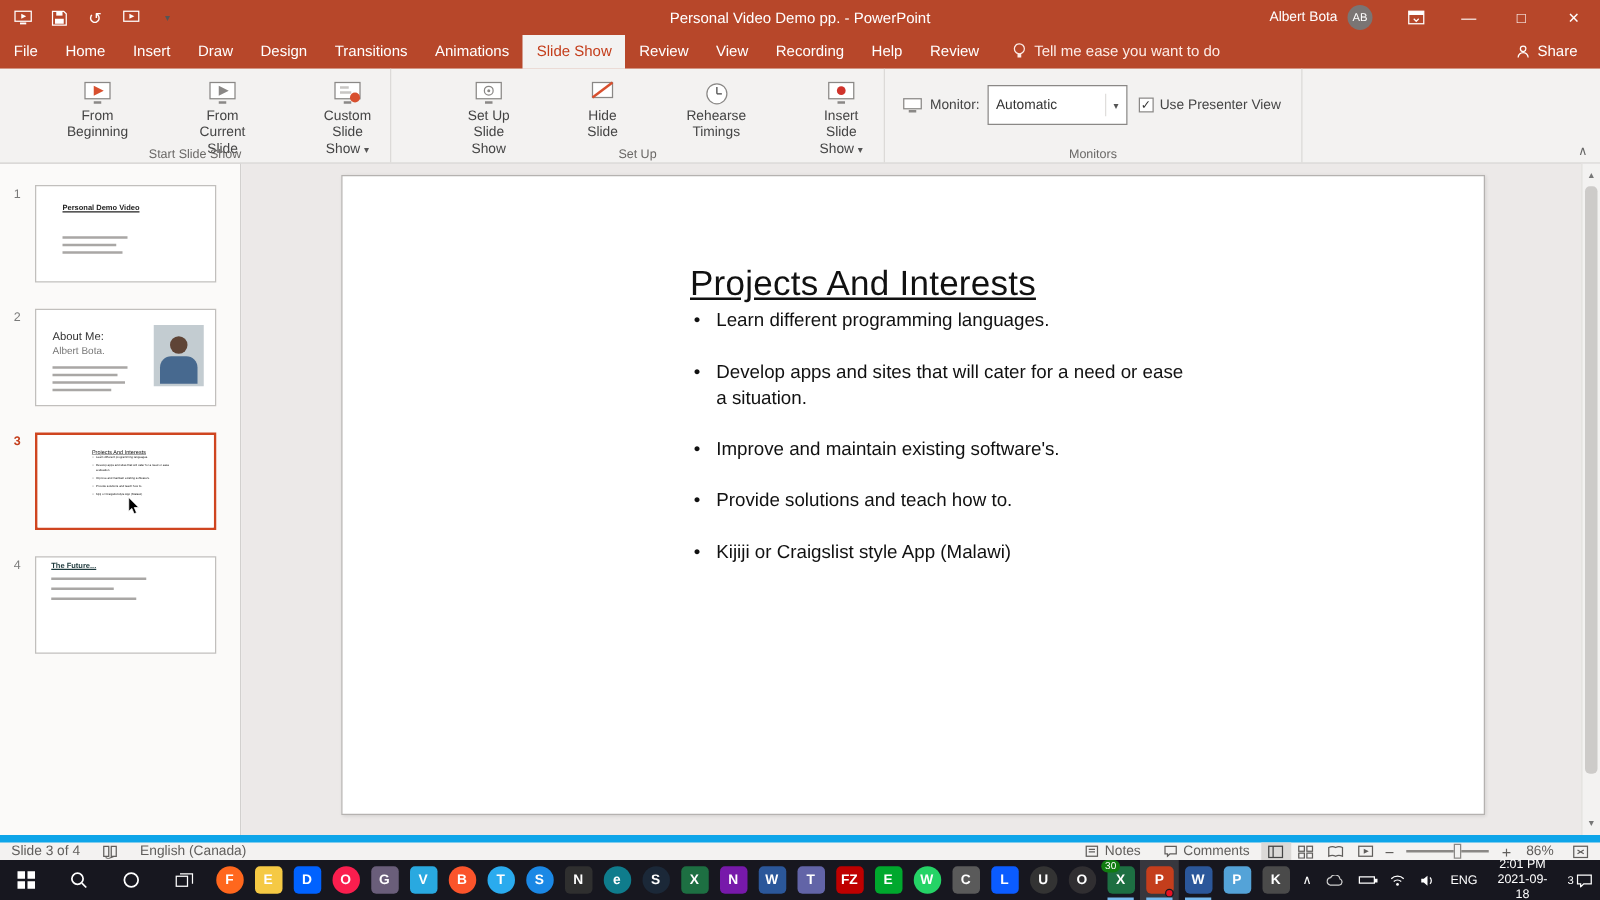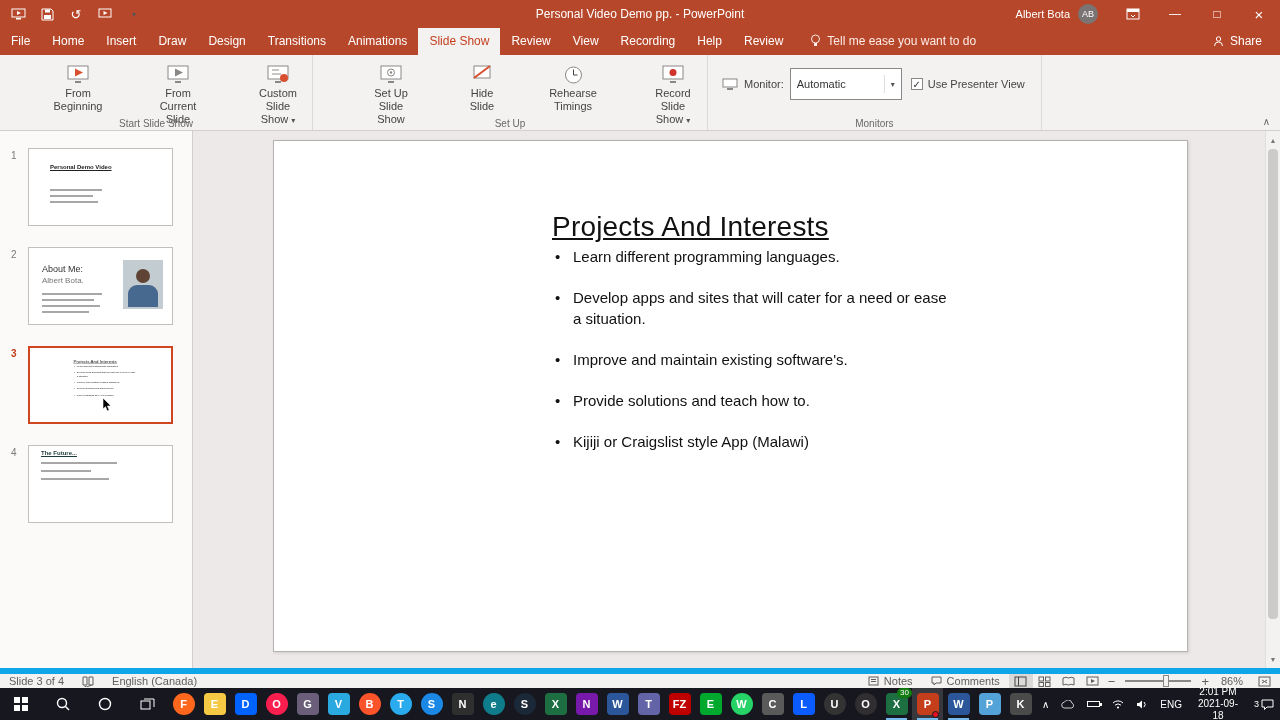--- a/index.html
+++ b/index.html
@@ -88,21 +88,21 @@
   .taskbar { height:32px; background:#17171f; display:flex; align-items:center; color:#fff; flex:0 0 auto; }
   .tb-btn { width:42px; height:32px; display:flex; align-items:center; justify-content:center; flex:0 0 auto; }
   .winlogo { width:14px; height:14px; display:grid; grid-template-columns:6px 6px; grid-template-rows:6px 6px; gap:2px; }
   .winlogo span { background:#fff; }
   .apps { display:flex; height:32px; }
   .app-cell { width:31px; height:32px; display:flex; align-items:center; justify-content:center; position:relative; }
   .app-cell.open::after { content:""; position:absolute; bottom:0; left:5px; right:5px; height:2px; background:#76b9ed; }
   .app-cell.active { background:rgba(255,255,255,.14); }
   .aicon { width:22px; height:22px; border-radius:4px; display:flex; align-items:center; justify-content:center; font-size:11px; font-weight:bold; color:#fff; }
   .aicon.circle { border-radius:50%; }
-  .abadge { position:absolute; top:0px; right:0px; background:#107c10; color:#fff; font-size:8px; line-height:10px; padding:0 3px; border-radius:6px; }
+  .abadge { position:absolute; top:0px; right:16px; background:#107c10; color:#fff; font-size:8px; line-height:10px; padding:0 3px; border-radius:6px; }
   .adot { position:absolute; bottom:2px; right:4px; width:7px; height:7px; border-radius:50%; background:#e81123; border:1px solid #17171f; }
   .tray { margin-left:auto; display:flex; align-items:center; height:32px; }
   .tray-item { height:32px; display:flex; align-items:center; justify-content:center; padding:0 6px; font-size:10px; }
   .battery { width:13px; height:6px; border:1px solid #fff; position:relative; }
   .battery::after { content:""; position:absolute; right:-3px; top:1px; width:2px; height:3px; background:#fff; }
   .clockblock { text-align:center; font-size:10px; line-height:12px; padding:0 8px; }
   .ac-num { font-size:9px; margin-right:2px; }
 </style>
 </head>
 <body>
@@ -251,21 +251,21 @@
         <span>Rehearse Timings</span>
       </div>
       <div class="bigbtn">
         <span class="bicon">
           <svg width="24" height="21" viewBox="0 0 24 21">
               <rect x="2" y="2" width="20" height="13" fill="#fff" stroke="#8a8886"></rect>
               <circle cx="12" cy="8.5" r="3.5" fill="#d0342c"></circle>
               <rect x="9" y="17" width="6" height="2" fill="#8a8886"></rect>
             </svg>
         </span>
-        <span><span>Record Slide Show</span> <span class="caret">▾</span></span>
+        <span><span>Insert Slide Show</span> <span class="caret">▾</span></span>
       </div>
       <div class="rgroup-label">Set Up</div>
     </div>
 
     <div class="rgroup">
       <div class="mongroup-inner">
         <div class="monrow">
           <svg width="16" height="13" viewBox="0 0 16 13">
               <rect x="1" y="1" width="14" height="8" fill="#fff" stroke="#8a8886"></rect>
               <rect x="5" y="10" width="6" height="2" fill="#8a8886"></rect>

